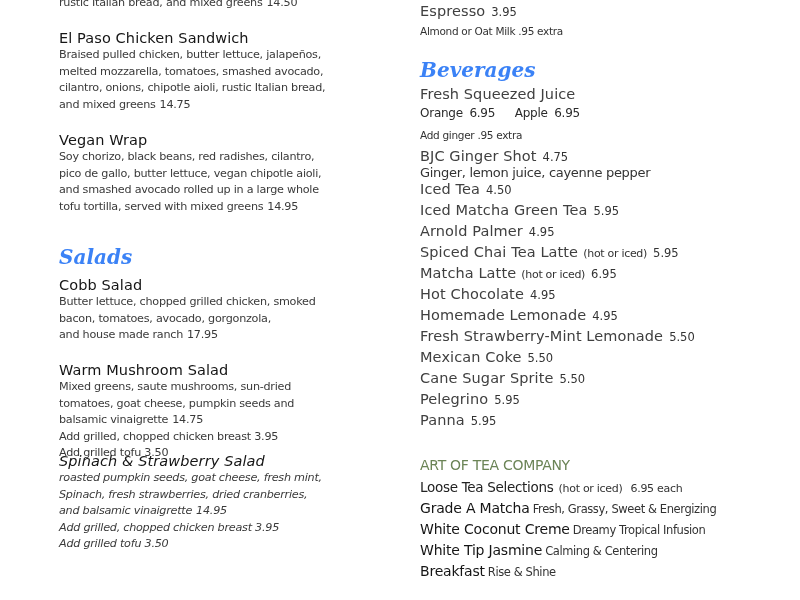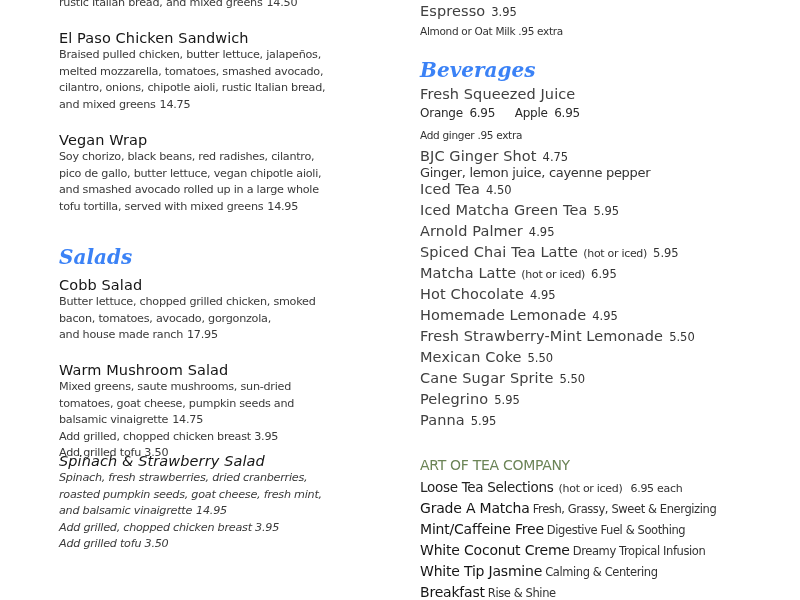--- a/index.html
+++ b/index.html
@@ -142,22 +142,22 @@
     <div class="item-name">Warm Mushroom Salad</div>
     <div class="desc">Mixed greens, saute mushrooms, sun-dried</div>
     <div class="desc">tomatoes, goat cheese, pumpkin seeds and</div>
     <div class="desc"><span>balsamic vinaigrette</span><span class="price">14.75</span></div>
     <div class="desc">Add grilled, chopped chicken breast 3.95</div>
     <div class="desc">Add grilled tofu 3.50</div>
   </div>
 
   <div class="abs" style="top:452px;font-style:italic;">
     <div class="item-name">Spinach &amp; Strawberry Salad</div>
+    <div class="desc">roasted pumpkin seeds, goat cheese, fresh mint,</div>
     <div class="desc">Spinach, fresh strawberries, dried cranberries,</div>
-    <div class="desc">roasted pumpkin seeds, goat cheese, fresh mint,</div>
     <div class="desc"><span>and balsamic vinaigrette</span><span class="price">14.95</span></div>
     <div class="desc">Add grilled, chopped chicken breast 3.95</div>
     <div class="desc">Add grilled tofu 3.50</div>
   </div>
 </div>
 
 <div class="col col-right">
 
   <div class="abs bev-row" style="top:0px;">
     <span class="bev-name">Espresso</span><span class="bev-price">3.95</span>
@@ -199,18 +199,17 @@
 
   <div class="abs section-caps" style="top:456px;">ART OF TEA COMPANY</div>
 
   <div class="abs" style="top:476px;">
     <div class="tea-row">
       <span style="font-size:13.5px; color:#222; letter-spacing:-0.3px;">Loose Tea Selections</span>
       <span class="paren">(hot or iced)</span>
       <span class="paren" style="margin-left:3px;">6.95 each</span>
     </div>
     <div class="tea-row"><span class="tea-name">Grade A Matcha</span><span class="tea-desc">Fresh, Grassy, Sweet &amp; Energizing</span></div>
-    <div class="tea-row"><span class="tea-name">Mint/Caffeine Free</span><span class="tea-desc">Digestive Fuel &amp; Soothing</span></div>
     <div class="tea-row"><span class="tea-name">White Coconut Creme</span><span class="tea-desc">Dreamy Tropical Infusion</span></div>
     <div class="tea-row"><span class="tea-name">White Tip Jasmine</span><span class="tea-desc">Calming &amp; Centering</span></div>
     <div class="tea-row"><span class="tea-name">Breakfast</span><span class="tea-desc">Rise &amp; Shine</span></div>
   </div>
 </div>
 
 </body></html>

